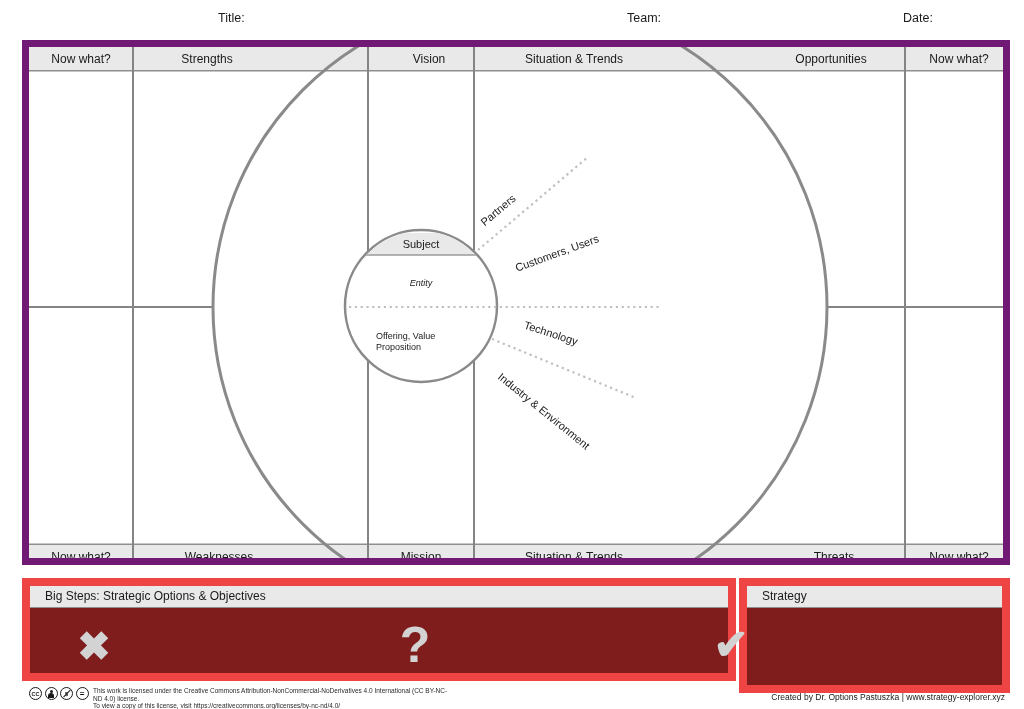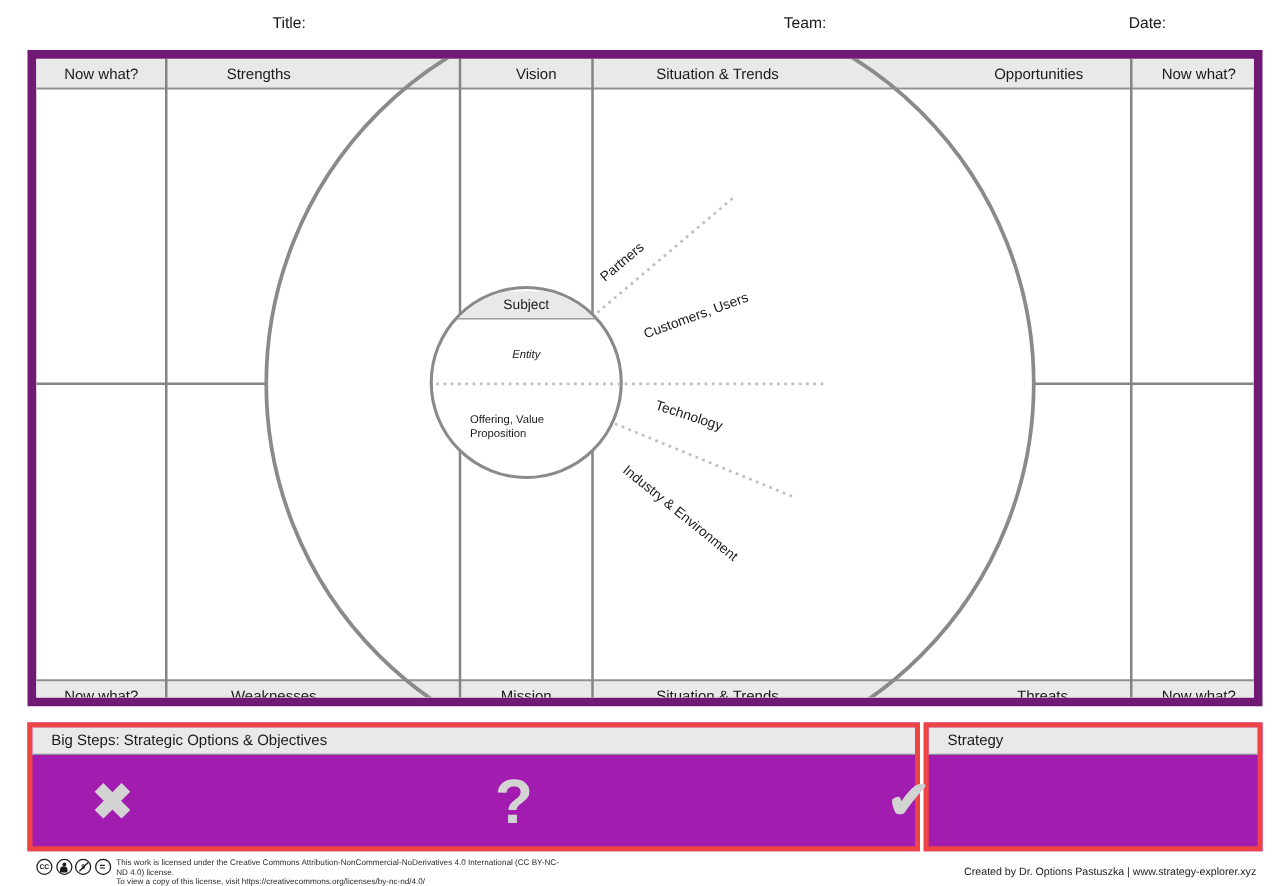--- a/index.html
+++ b/index.html
@@ -22,24 +22,24 @@
   .rot-label { position:absolute; font-size:11px; white-space:nowrap; z-index:2; }
 
   .lbl-subject { font-size:11px; }
   .lbl-entity { font-size:9px; font-style:italic; }
   .lbl-offering { font-size:9px; width:90px; line-height:1.25; }
   .lbl-competition { font-size:11.5px; font-style:italic; width:104px; line-height:1.5; }
 
   .region { position:absolute; z-index:1; }
 
   
-  .panel { position:absolute; border:4px solid #ef4444; background:#a21caf; }
+  .panel { position:absolute; border:8px solid #ef4444; background:#7f1d1d; }
   .panel-head { height:22px; background:#e9e9e9; border-bottom:1.5px solid #8f8f8f; font-size:12px; line-height:21px; padding-left:15px; }
   .bigsteps { left:22px; top:578px; width:714px; height:103px; }
-  .strategybox { left:739px; top:578px; width:271px; height:103px; }
+  .strategybox { left:739px; top:578px; width:271px; height:115px; }
   .bs-icon { position:absolute; color:#d3d3d3; transform:translate(-50%,-50%); font-weight:bold; z-index:2; }
   .bs-x { left:64px; top:60px; font-size:40px; }
   .bs-q { left:385px; top:59px; font-size:50px; }
   .bs-c { left:701px; top:58px; font-size:42px; }
 
   
   .cc-row { position:absolute; left:29px; top:687px; display:flex; gap:2.5px; }
   .cc-badge { position:relative; width:13px; height:13px; border:1.3px solid #1a1a1a; border-radius:50%; display:flex; align-items:center; justify-content:center; }
   .cc-txt { font-size:5.5px; font-weight:bold; }
   .cc-eq { font-size:8px; font-weight:bold; line-height:0; }

